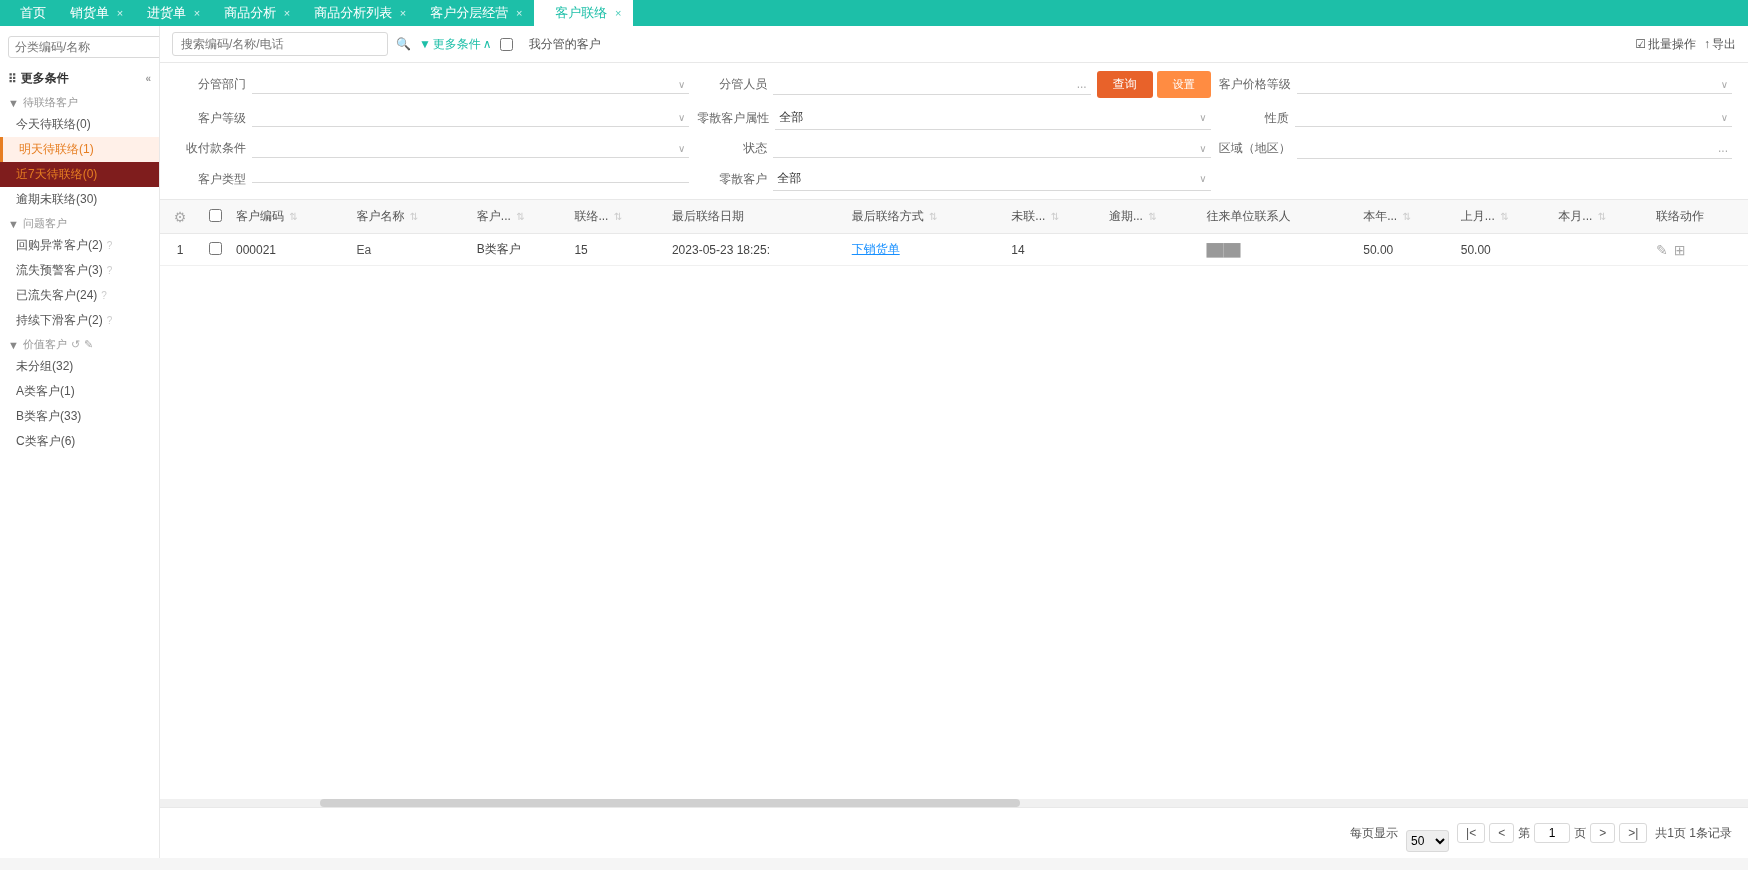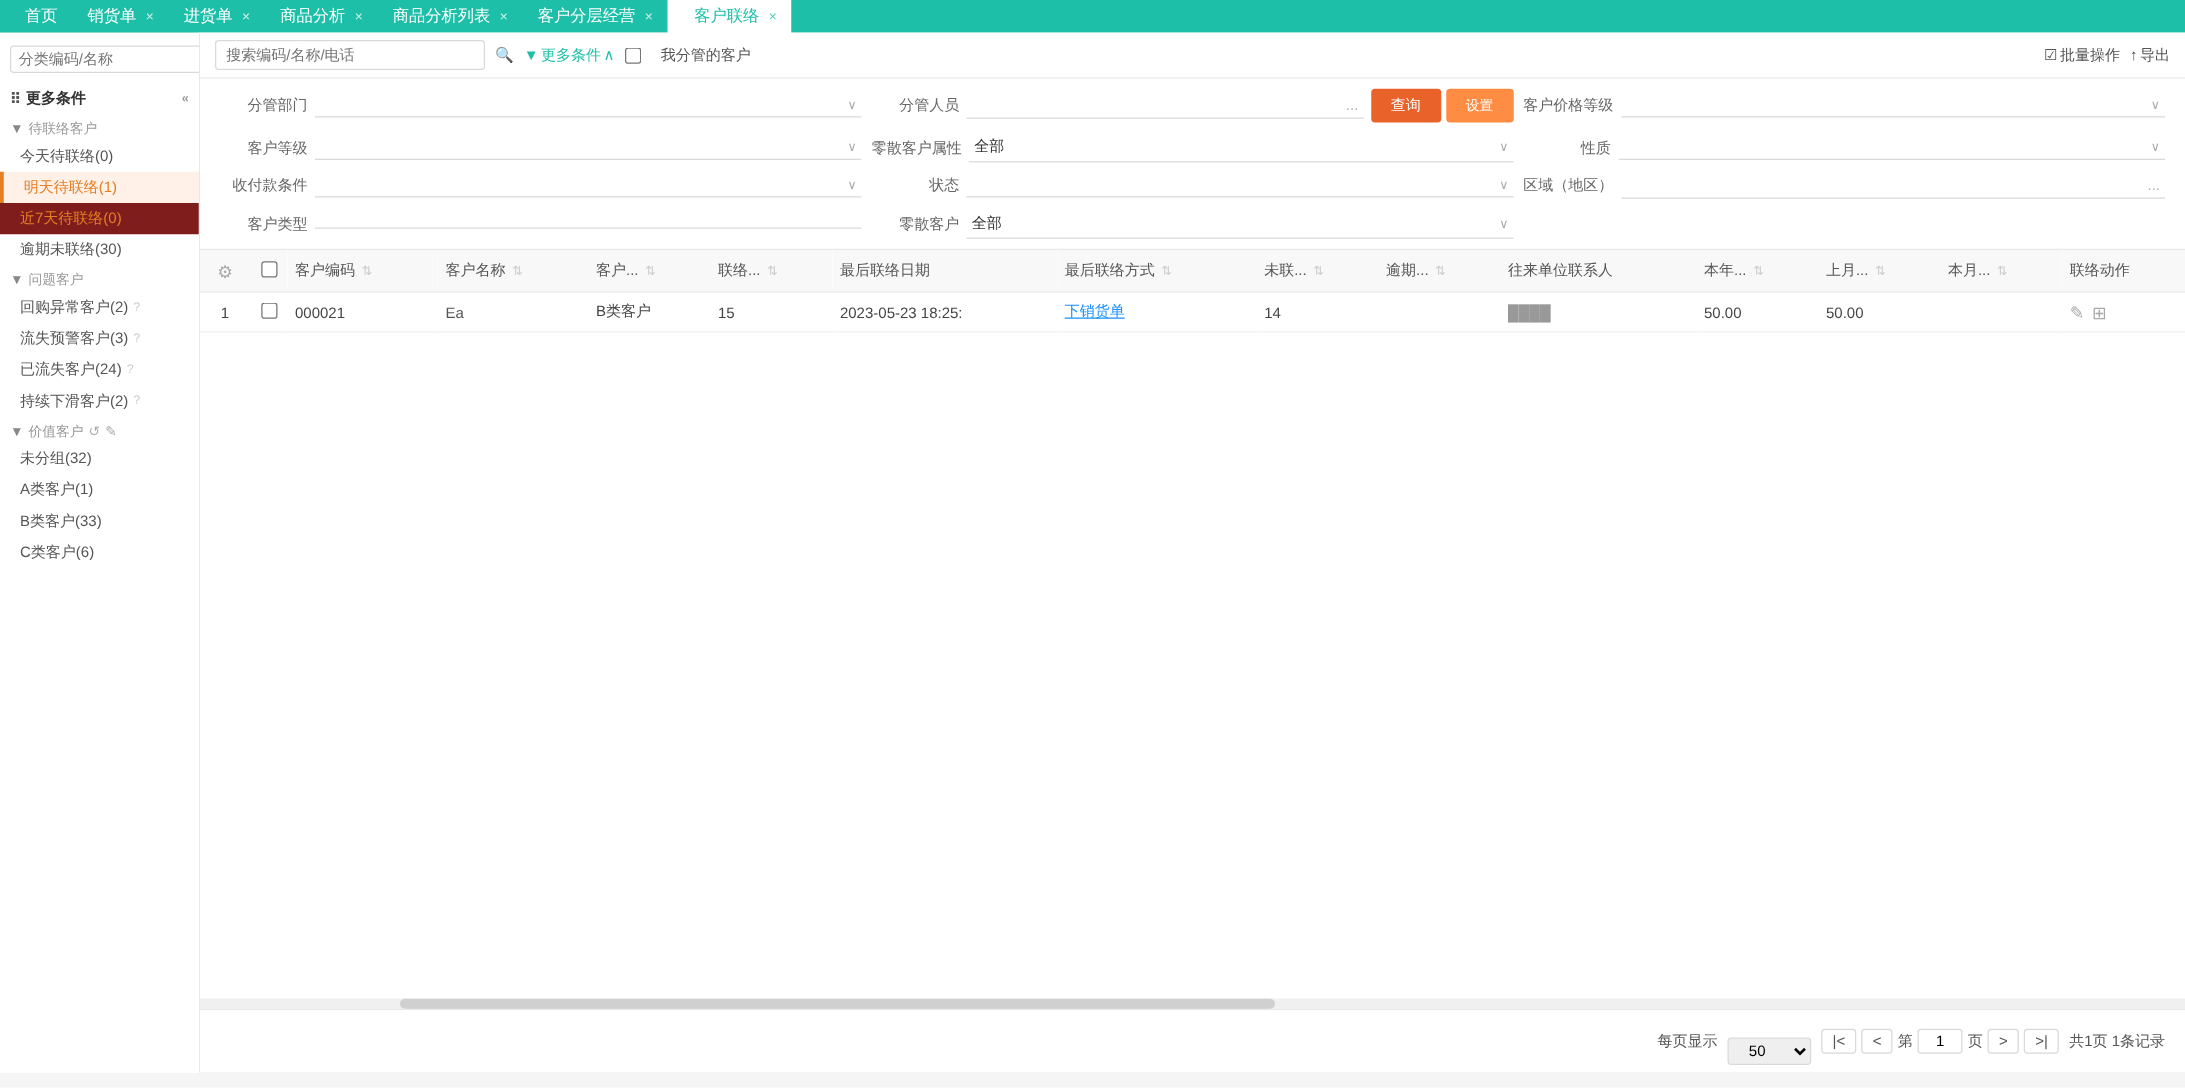--- a/index.html
+++ b/index.html
@@ -129,21 +129,21 @@
     .pagination { display: flex; align-items: center; gap: 4px; }
     .page-btn {
       border: 1px solid #d9d9d9; background: #fff; color: #555;
       padding: 2px 8px; border-radius: 3px; cursor: pointer; font-size: 12px;
     }
     .page-input {
       border: 1px solid #d9d9d9; border-radius: 3px; width: 36px;
       text-align: center; padding: 2px 4px; font-size: 12px; outline: none;
     }
     .per-page-select {
-      border: 1px solid #d9d9d9; border-radius: 3px; padding: 2px 12px;
+      border: 1px solid #d9d9d9; border-radius: 3px; padding: 2px 0;
       font-size: 12px; outline: none; cursor: pointer; margin-top: 16px;
     }
 
     .scrollbar-area {
       height: 8px; background: #f0f0f0; position: relative;
     }
     .scrollbar-thumb {
       position: absolute; left: 160px; width: 700px; height: 8px;
       background: #d0d0d0; border-radius: 4px; cursor: pointer;
     }

